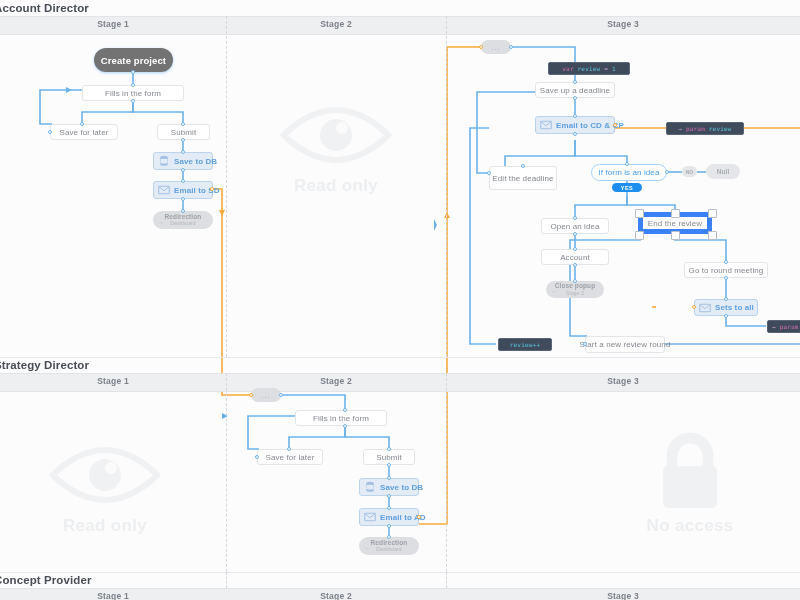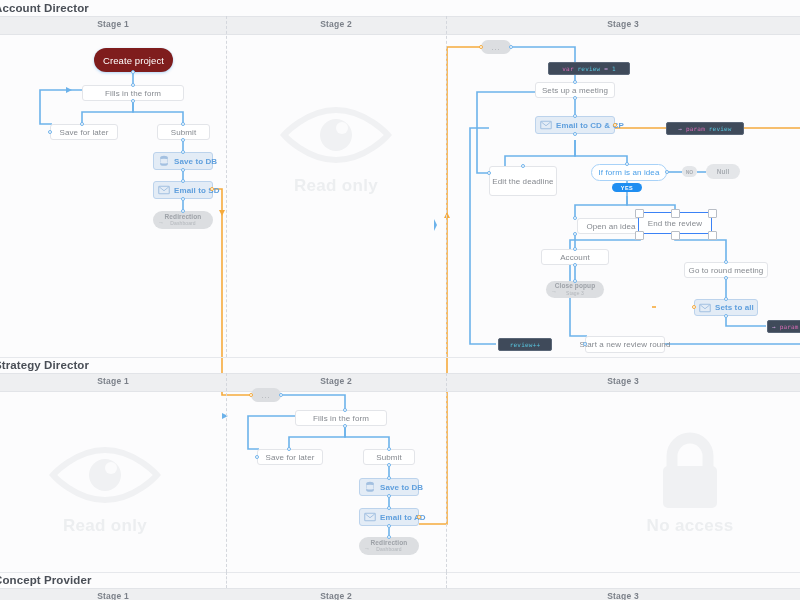--- a/index.html
+++ b/index.html
@@ -38,22 +38,22 @@
   }
 
   
   .node{
     position:absolute;box-sizing:border-box;display:flex;align-items:center;
     justify-content:center;font-size:8px;color:#85898f;background:#fff;
     border:1px solid #e3e5e9;border-radius:3px;text-align:center;
     letter-spacing:.1px;padding:0 4px;white-space:nowrap;
   }
   .node.start{
-    background:#7f1d1d;border:none;border-radius:14px;color:#fff;
-    font-weight:400;font-size:9.5px;box-shadow:0 1px 3px rgba(31,142,241,.35);
+    background:#737373;border:none;border-radius:14px;color:#fff;
+    font-weight:700;font-size:9.5px;box-shadow:0 1px 3px rgba(31,142,241,.35);
   }
   .node.cond{
     border:1px solid #a8d2f8;border-radius:12px;color:#4a9fe8;font-size:8px;
     background:#fff;
   }
   .node.action{
     background:#e3ecf6;border:1px solid #bcd3ec;color:#5f9fdd;
     border-radius:3px;font-weight:600;font-size:8px;justify-content:flex-start;
     padding-left:20px;
   }
@@ -71,21 +71,21 @@
     position:absolute;left:5px;bottom:4px;font-size:6px;color:#b2b6bb;
   }
   .node.tiny{
     background:#e4e6e9;border:none;border-radius:7px;color:#a9adb3;font-size:5px;
     font-weight:700;
   }
   .node.ellipsis{
     background:#dcdee1;border:none;border-radius:8px;color:#9ea2a8;font-size:7px;
     letter-spacing:1px;
   }
-  .node.selected{border:1px solid #3b82f6;}
+  .node.selected{border:5px solid #3b82f6;}
 
   .badge-yes{
     position:absolute;background:#1f8ef1;color:#fff;border-radius:6px;
     font-size:5.5px;font-weight:700;letter-spacing:.5px;
     display:flex;align-items:center;justify-content:center;
   }
 
   
   .code{
     position:absolute;background:#3f4a5a;border:1px solid #5a6677;border-radius:2px;
@@ -245,52 +245,52 @@
   <div class="dot" style="left:181px;top:209px;"></div>
 
   <div class="node ellipsis" style="left:481px;top:40px;width:30px;height:14px;">...</div>
   <div class="dot orange" style="left:479px;top:45px;"></div>
   <div class="dot" style="left:509px;top:45px;"></div>
 
   <div class="code" style="left:548px;top:62px;width:72px;height:11px;">
     <span class="k">var</span>&nbsp;<span class="v">review</span>&nbsp;<span class="a">=</span>&nbsp;<span class="v">1</span>
   </div>
 
-  <div class="node" style="left:535px;top:82px;width:80px;height:16px;">Sets up a meeting</div>
+  <div class="node" style="left:535px;top:82px;width:80px;height:16px;">Save up a deadline</div>
   <div class="dot" style="left:573px;top:80px;"></div>
   <div class="dot" style="left:573px;top:96px;"></div>
 
   <div class="node action" style="left:535px;top:116px;width:80px;height:18px;">
     <svg class="aicon" viewBox="0 0 16 12">
       <rect x="1" y="1" width="14" height="10" rx="1" fill="none" stroke="#6f9dd0" stroke-width="1.4"></rect>
       <path d="M1.6 1.8 L8 7 L14.4 1.8" fill="none" stroke="#6f9dd0" stroke-width="1.3"></path>
     </svg>
     <span>Email to CD &amp; CP</span>
   </div>
   <div class="dot" style="left:573px;top:114px;"></div>
   <div class="dot orange" style="left:613px;top:123px;"></div>
   <div class="dot" style="left:573px;top:132px;"></div>
 
   <div class="code" style="left:666px;top:122px;width:68px;height:11px;">
     <span class="a">→</span>&nbsp;<span class="k">param</span>&nbsp;<span class="v">review</span>
   </div>
 
-  <div class="node" style="left:489px;top:166px;width:68px;height:30px;">Edit the deadline</div>
+  <div class="node" style="left:489px;top:166px;width:68px;height:24px;">Edit the deadline</div>
   <div class="dot" style="left:487px;top:171px;"></div>
   <div class="dot" style="left:521px;top:164px;"></div>
 
   <div class="node cond" style="left:591px;top:164px;width:76px;height:17px;">If form is an idea</div>
   <div class="dot" style="left:625px;top:162px;"></div>
   <div class="dot" style="left:665px;top:170px;"></div>
 
   <div class="badge-yes" style="left:612px;top:183px;width:30px;height:9px;">YES</div>
   <div class="node tiny" style="left:682px;top:166px;width:15px;height:11px;">NO</div>
   <div class="node tiny" style="left:706px;top:164px;width:34px;height:15px;border-radius:8px;font-size:6.5px;">Null</div>
 
-  <div class="node" style="left:541px;top:218px;width:68px;height:16px;margin-left:36px;">Open an idea</div>
+  <div class="node" style="left:541px;top:218px;width:68px;height:16px;">Open an idea</div>
   <div class="dot" style="left:573px;top:216px;"></div>
   <div class="dot" style="left:573px;top:232px;"></div>
 
   <div class="node" style="left:541px;top:249px;width:68px;height:16px;">Account</div>
   <div class="dot" style="left:573px;top:247px;"></div>
   <div class="dot" style="left:573px;top:263px;"></div>
 
   <div class="node pill" style="left:546px;top:281px;width:58px;height:17px;">
     <span class="arrow">→</span>
     <span>Close popup</span>

